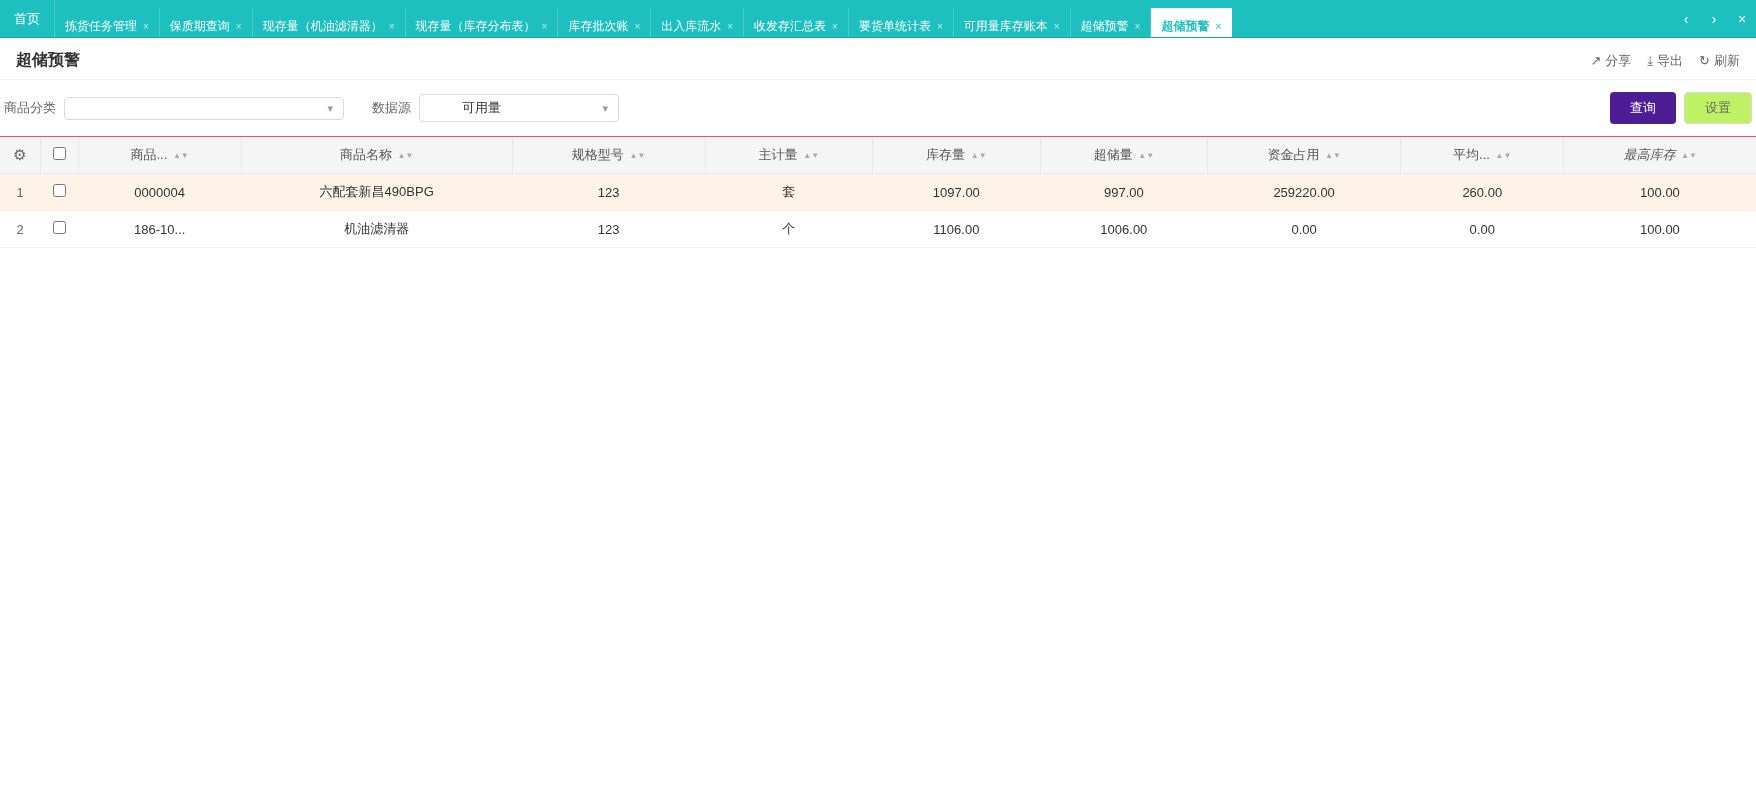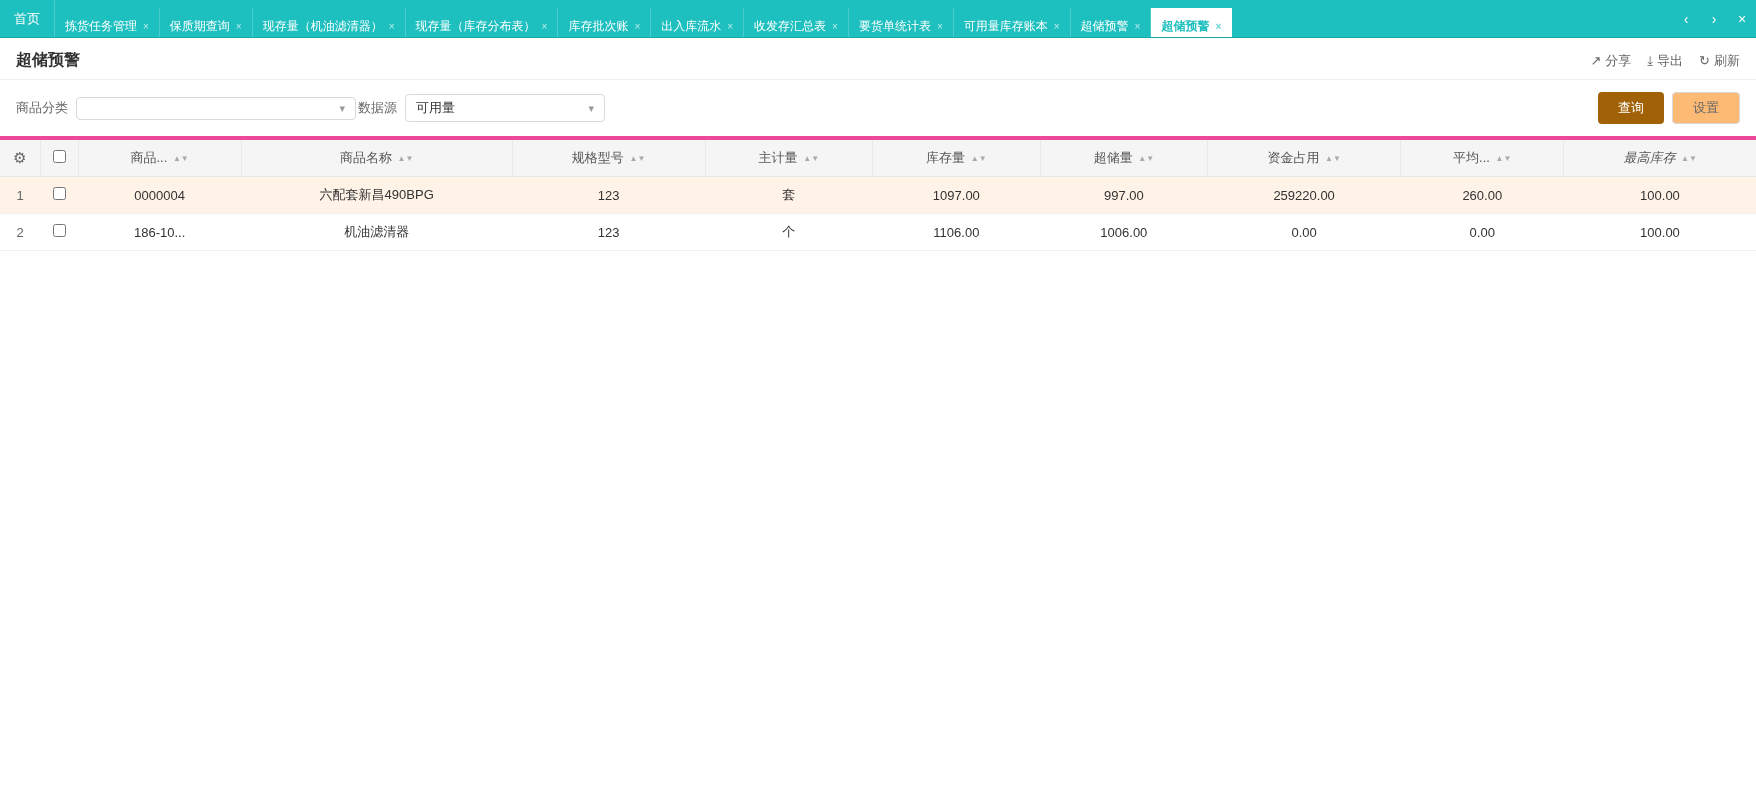--- a/index.html
+++ b/index.html
@@ -95,23 +95,23 @@
       cursor: pointer;
       font-size: 13px;
       background: none;
       border: none;
     }
 
     
     .filter-bar {
       display: flex;
       align-items: center;
-      padding: 12px 16px;
-      gap: 2px;
-      border-bottom: 4px solid #ec4899;
+      padding: 12px 4px;
+      gap: 28px;
+      border-bottom: 1px solid #ec4899;
     }
     .filter-item {
       display: flex;
       align-items: center;
       gap: 8px;
     }
     .filter-label {
       color: #666;
       font-size: 13px;
       white-space: nowrap;
@@ -129,30 +129,30 @@
       font-size: 13px;
       color: #999;
     }
     .filter-select .chevron { color: #999; font-size: 11px; }
     .filter-actions {
       margin-left: auto;
       display: flex;
       gap: 8px;
     }
     .btn-primary {
-      background: #a16207;
+      background: #4c1d95;
       color: #fff;
       border: none;
       border-radius: 4px;
       padding: 6px 20px;
       cursor: pointer;
       font-size: 13px;
     }
     .btn-default {
-      background: #fdba74;
+      background: #bef264;
       color: #666;
       border: 1px solid #d9d9d9;
       border-radius: 4px;
       padding: 6px 20px;
       cursor: pointer;
       font-size: 13px;
       font-family: Liberation Mono, monospace;
     }
 
     
@@ -217,20 +217,21 @@
       width: 40px;
       text-align: center;
     }
 
     .gear-icon { font-size: 15px; color: #666; cursor: pointer; }
 
     
     .datasource-value {
       color: #333;
       font-weight: 500;
+      margin-left: 32px;
     }
   </style>
 </head>
 <body>
 
 <div class="top-nav">
   <div class="nav-home">首页</div>
 
   <div id="nav-tabs-container" style="display:flex;overflow:hidden;flex:1;">
       <div class="nav-tab">

